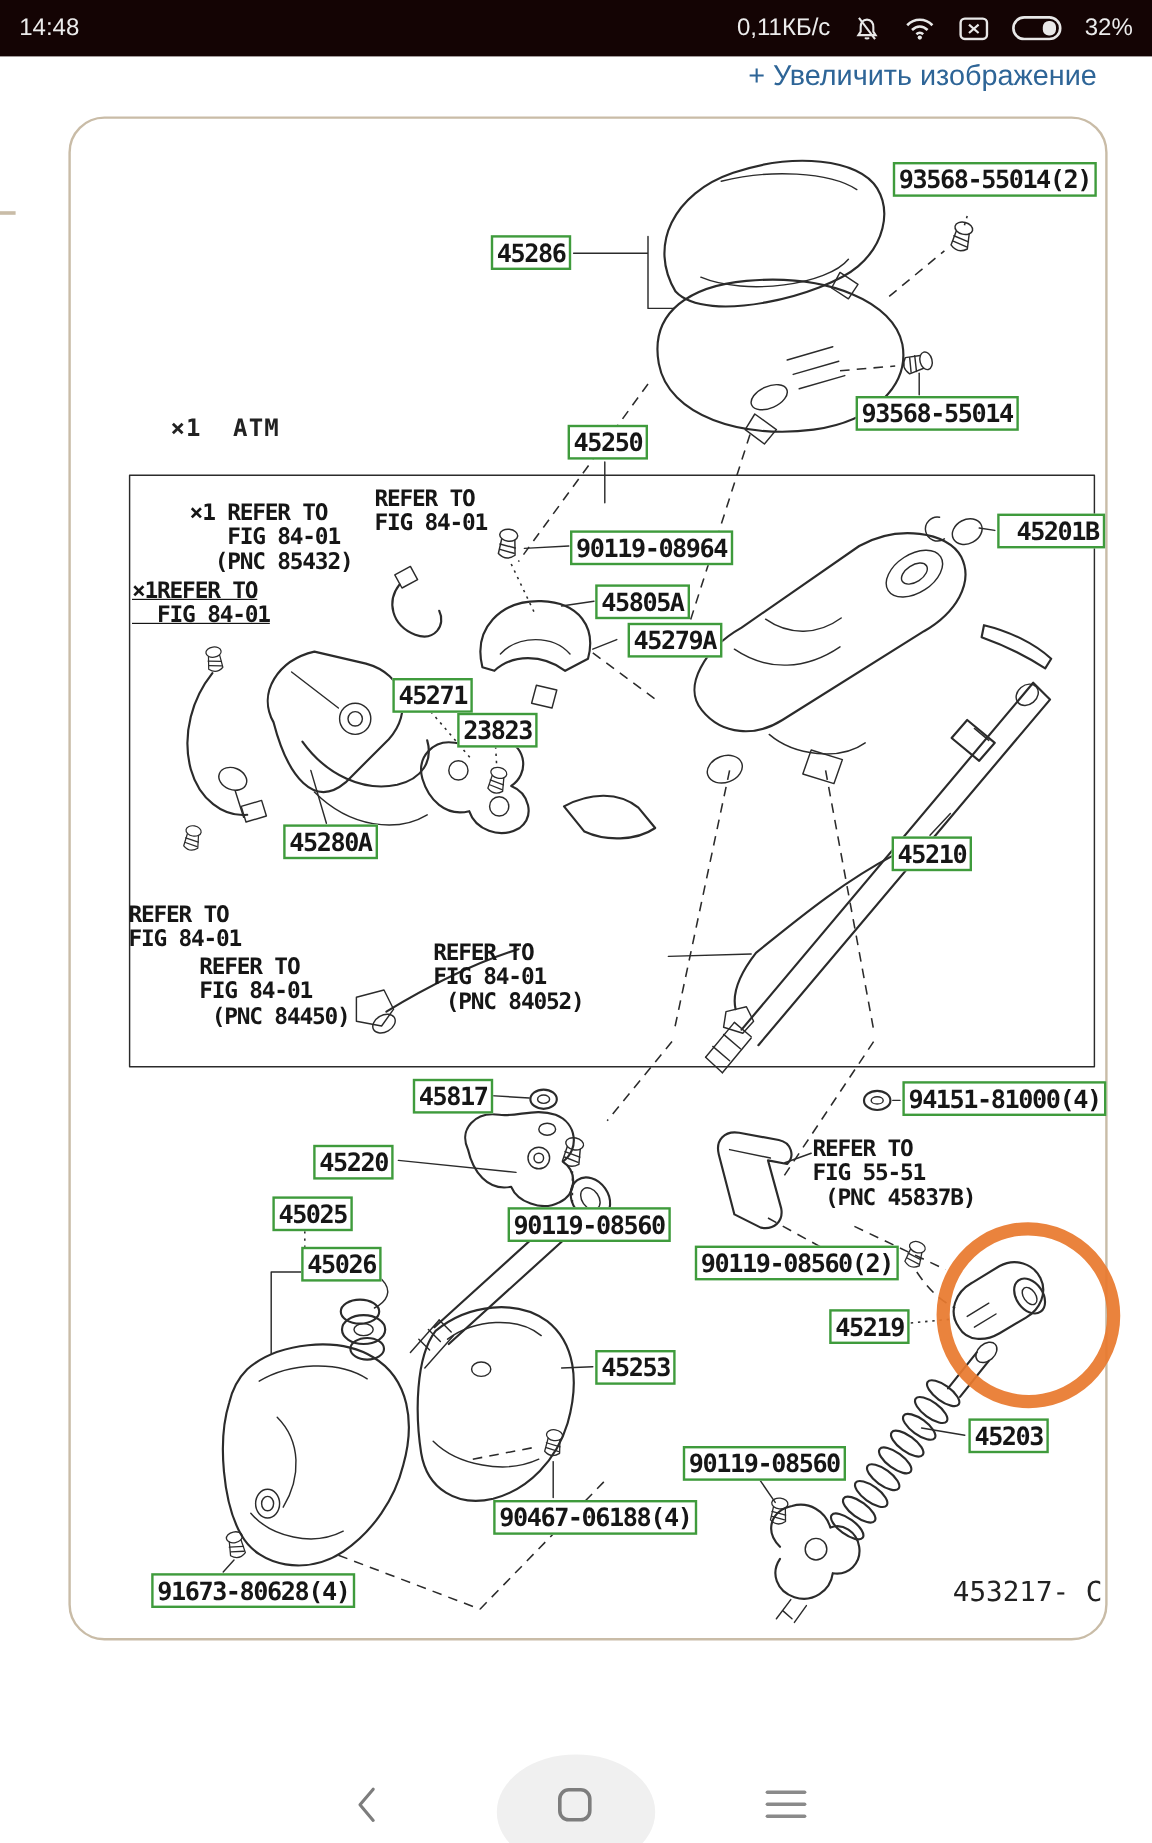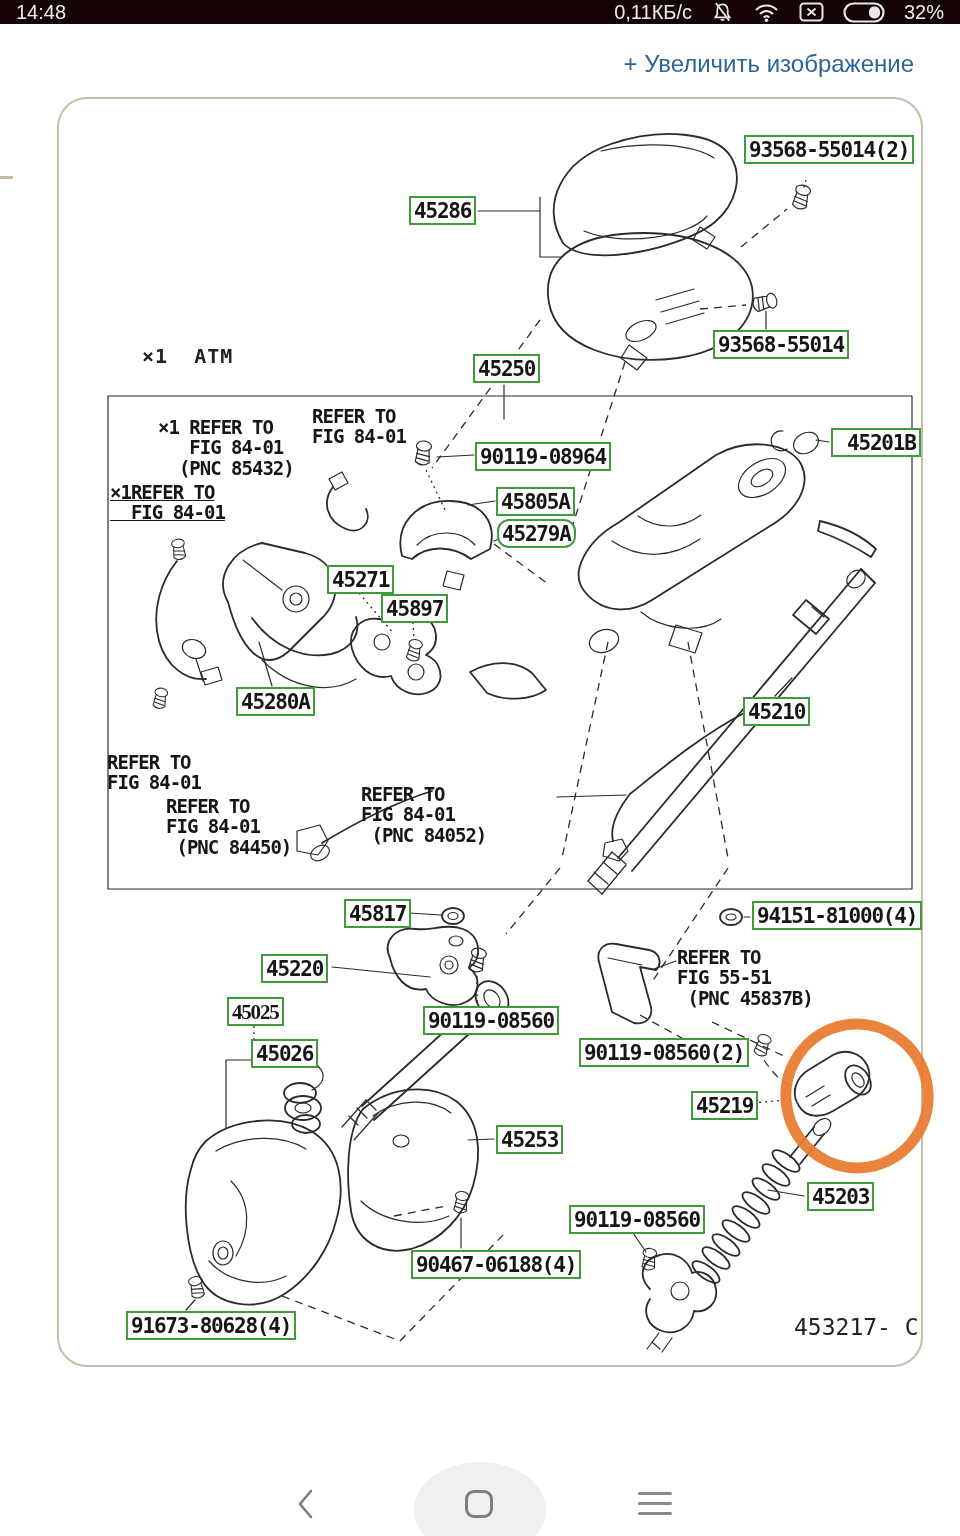--- a/index.html
+++ b/index.html
@@ -1,20 +1,20 @@
 <!DOCTYPE html>
 <html><head>
 <meta charset="utf-8">
 <style>
   html,body{margin:0;padding:0;}
   body{width:960px;height:1536px;position:relative;background:#ffffff;overflow:hidden;
        font-family:"Liberation Sans", sans-serif;}
 
   
-  .statusbar{position:absolute;left:0;top:0;width:960px;height:24px;background:#140404;
+  .statusbar{position:absolute;left:0;top:0;width:960px;height:47px;background:#140404;
              display:flex;align-items:center;justify-content:space-between;
              padding:0 16px;box-sizing:border-box;color:#ececec;font-size:20px;}
   .sb-right{display:flex;align-items:center;gap:19px;}
   .sb-ico{display:inline-flex;align-items:center;}
 
   
   .enlarge{position:absolute;top:50px;right:46px;color:#2e6597;font-size:24px;
            text-decoration:none;font-weight:400;cursor:pointer;}
 
   
@@ -289,31 +289,31 @@
   <ellipse cx="857" cy="1096" rx="71" ry="72" fill="none" stroke="#e87a2e" stroke-width="11" stroke-linecap="round" opacity="0.93" transform="rotate(-10 857 1096)"></ellipse>
 </svg>
 
 <div class="layer">
     <div class="plabel" style="left: 744px; top: 135px;">93568-55014(2)</div>
     <div class="plabel" style="left: 409px; top: 196px;">45286</div>
     <div class="plabel" style="left: 713px; top: 330px;">93568-55014</div>
     <div class="plabel" style="left: 473px; top: 354px;">45250</div>
     <div class="plabel" style="left: 475px; top: 442px;">90119-08964</div>
     <div class="plabel" style="left: 496px; top: 487px;">45805A</div>
-    <div class="plabel" style="left: 497px; top: 519px; border-radius: 12px;">45279A</div>
+    <div class="plabel" style="left: 523px; top: 519px;">45279A</div>
     <div class="plabel" style="left: 831px; top: 428px; padding-left: 14px;">45201B</div>
     <div class="plabel" style="left: 327px; top: 565px;">45271</div>
-    <div class="plabel" style="left: 381px; top: 594px;">45897</div>
+    <div class="plabel" style="left: 381px; top: 594px;">23823</div>
     <div class="plabel" style="left: 236px; top: 687px;">45280A</div>
     <div class="plabel" style="left: 743px; top: 697px;">45210</div>
     <div class="plabel" style="left: 344px; top: 899px;">45817</div>
     <div class="plabel" style="left: 752px; top: 901px;">94151-81000(4)</div>
     <div class="plabel" style="left: 261px; top: 954px;">45220</div>
     <div class="plabel" style="left: 423px; top: 1006px;">90119-08560</div>
-    <div class="plabel" style="left: 227px; top: 997px; font-family: Liberation Serif, serif;">45025</div>
+    <div class="plabel" style="left: 227px; top: 997px;">45025</div>
     <div class="plabel" style="left: 251px; top: 1039px;">45026</div>
     <div class="plabel" style="left: 579px; top: 1038px;">90119-08560(2)</div>
     <div class="plabel" style="left: 691px; top: 1091px;">45219</div>
     <div class="plabel" style="left: 496px; top: 1125px;">45253</div>
     <div class="plabel" style="left: 807px; top: 1182px;">45203</div>
     <div class="plabel" style="left: 569px; top: 1205px;">90119-08560</div>
     <div class="plabel" style="left: 411px; top: 1250px;">90467-06188(4)</div>
     <div class="plabel" style="left: 126px; top: 1311px;">91673-80628(4)</div>
   </div>
 <div class="layer">

